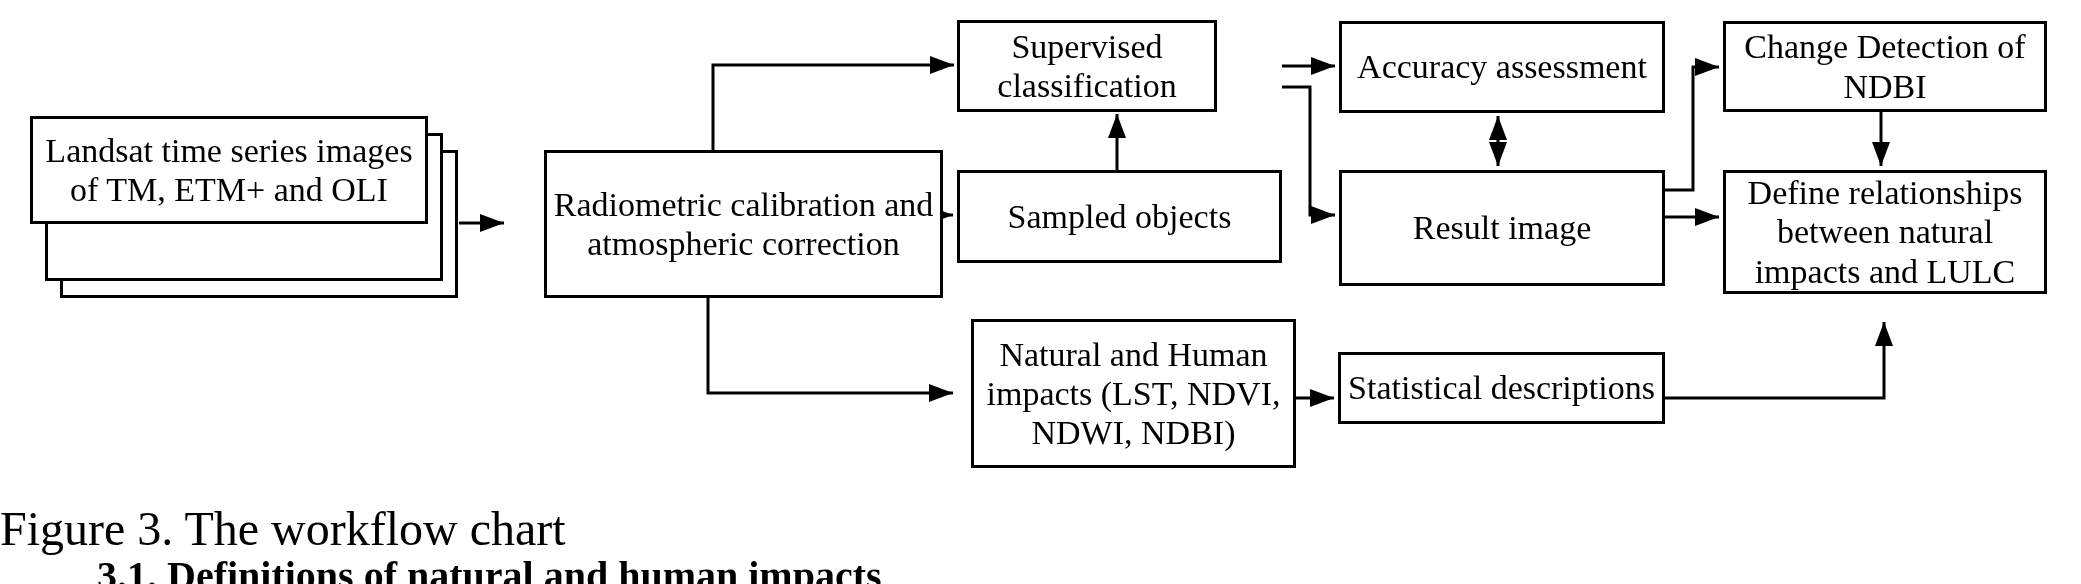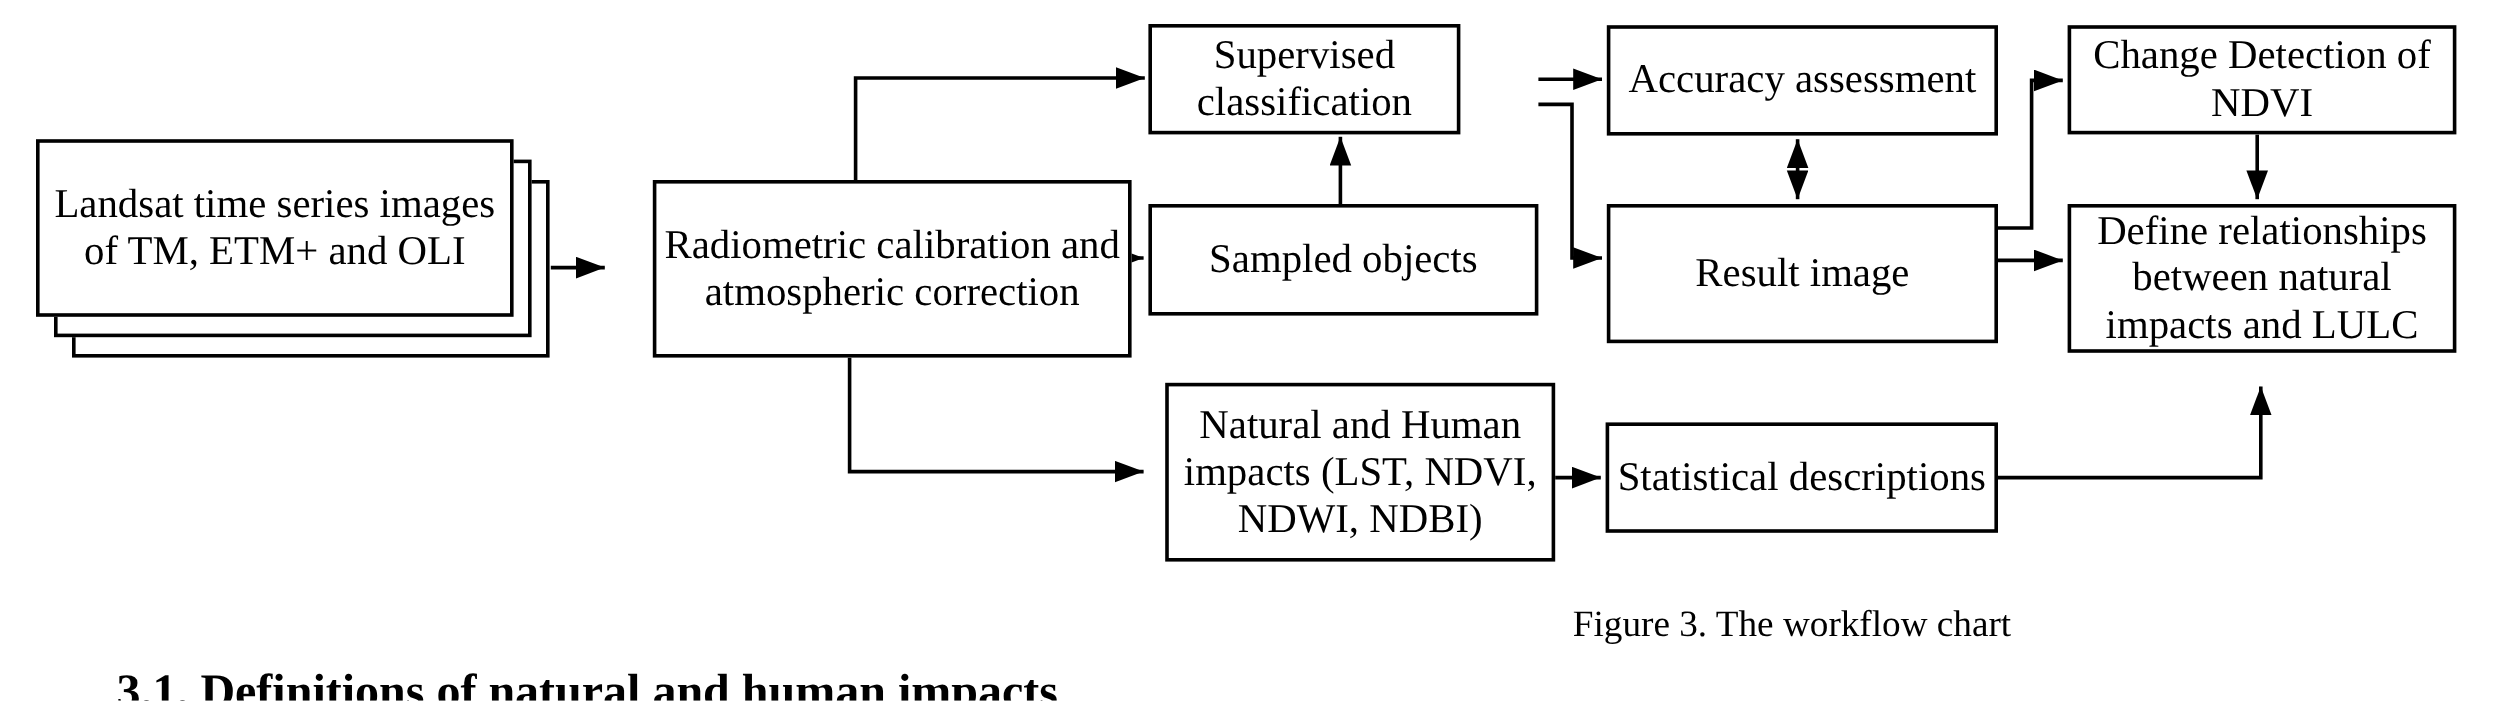--- a/index.html
+++ b/index.html
@@ -53,22 +53,22 @@
   }
   
   .stack-front { z-index: 4; }
   .stack-mid   { z-index: 3; }
   #caption {
     position: absolute;
     z-index: 2;
     left: 0;
     top: 503px;
     width: 1676px;
-    text-align: right;
-    font-size: 31px;
+    text-align: left;
+    font-size: 48px;
     line-height: 1.1;
   }
   #section-heading {
     position: absolute;
     z-index: 2;
     left: 97px;
     top: 552px;
     font-size: 40px;
     font-weight: bold;
     line-height: 48px;
@@ -99,21 +99,21 @@
     <polyline points="1498,116 1498,166" marker-start="url(#arrowrev)" marker-end="url(#arrow)"></polyline>
     <polyline points="1665,190 1693,190 1693,67 1719,67" marker-end="url(#arrow)"></polyline>
     <polyline points="1665,217 1719,217" marker-end="url(#arrow)"></polyline>
     <polyline points="1881,112 1881,166" marker-end="url(#arrow)"></polyline>
     <polyline points="1282,398 1334,398" marker-end="url(#arrow)"></polyline>
     <polyline points="1665,398 1884,398 1884,322" marker-end="url(#arrow)"></polyline>
   </svg>
 
   <div class="stack-back" style="left:60px; top:150px; width:398px; height:148px;"></div>
   <div class="stack-back stack-mid" style="left:45px; top:133px; width:398px; height:148px;"></div>
-  <div class="node stack-front" style="left:30px; top:116px; width:398px; height:148px;">
+  <div class="node stack-front" style="left:30px; top:116px; width:398px; height:108px;">
     <span class="label">Landsat time series images
 of TM, ETM+ and OLI</span>
   </div>
 
   <div class="node" style="left:508px; top:150px; width:399px; height:148px;margin-left:36px;">
     <span class="label">Radiometric calibration and
 atmospheric correction</span>
   </div>
 
   <div class="node" style="left:957px; top:20px; width:260px; height:92px;">
@@ -128,36 +128,36 @@
   <div class="node" style="left:1339px; top:21px; width:326px; height:92px;">
     <span class="label">Accuracy assessment</span>
   </div>
 
   <div class="node" style="left:1339px; top:170px; width:326px; height:116px;">
     <span class="label">Result image</span>
   </div>
 
   <div class="node" style="left:1723px; top:21px; width:324px; height:91px;">
     <span class="label">Change Detection of
-NDVI</span>
+NDBI</span>
   </div>
 
   <div class="node" style="left:1723px; top:170px; width:324px; height:124px;justify-content:center;">
     <span class="label">Define relationships
 between natural
 impacts and LULC</span>
   </div>
 
   <div class="node" style="left:957px; top:319px; width:325px; height:149px;margin-left:14px;">
     <span class="label">Natural and Human
 impacts (LST, NDVI,
 NDWI, NDBI)</span>
   </div>
 
-  <div class="node" style="left:1338px; top:352px; width:327px; height:92px;">
+  <div class="node" style="left:1338px; top:352px; width:327px; height:72px;">
     <span class="label">Statistical descriptions</span>
   </div>
 
   <div id="caption">Figure 3. The workflow chart</div>
 
   <div id="section-heading">3.1. Definitions of natural and human impacts</div>
 
 </div>
 
 </body></html>

